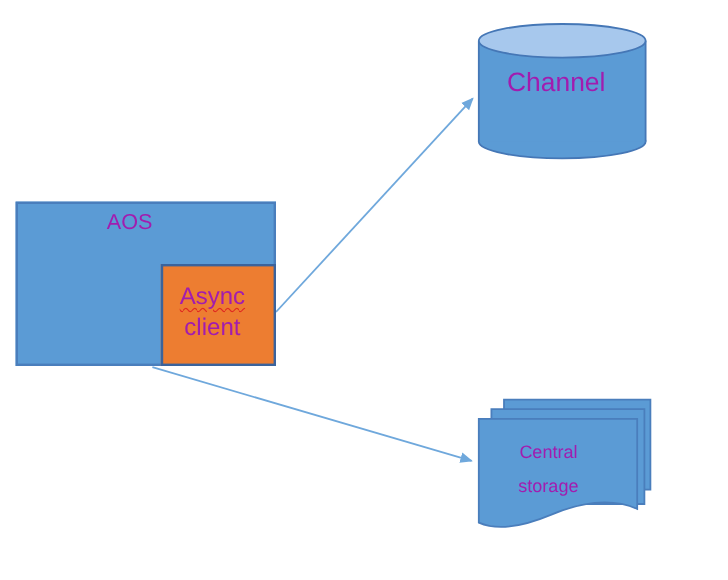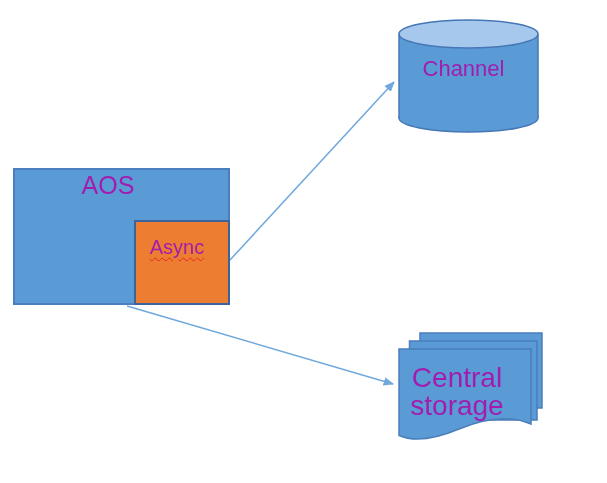--- a/index.html
+++ b/index.html
@@ -44,42 +44,42 @@
     position: absolute;
     color: #a21caf;
     text-align: center;
     pointer-events: none;
     white-space: nowrap;
   }
   .aos-label {
     left: 13px;
     top: 170px;
     width: 190px;
-    font-size: 25px;
+    font-size: 18px;
     line-height: 30px;
   }
   .async-label {
     left: 134px;
     top: 234px;
     width: 86px;
     font-size: 20px;
     line-height: 26px;
   }
   .channel-label {
     left: 394px;
     top: 54px;
     width: 139px;
     font-size: 22px;
     line-height: 29px;
   }
   .central-label {
     left: 399px;
     top: 364px;
     width: 116px;
-    font-size: 28px;
+    font-size: 15px;
     line-height: 28px;
   }
   .label .line { display: block; }
   .squiggle {
     text-decoration-line: underline;
     text-decoration-style: wavy;
     text-decoration-color: #e02b20;
     text-decoration-thickness: 1px;
     text-underline-offset: 3px;
   }
@@ -117,20 +117,21 @@
   </svg>
 
   <div class="aos-box"></div>
 
   <div class="async-box"></div>
 
   <div class="label aos-label">AOS</div>
 
   <div class="label async-label">
     <span class="line squiggle">Async</span>
+    <span class="line">client</span>
   </div>
 
   <div class="label channel-label">
     <span class="line">Channel</span>
   </div>
 
   <div class="label central-label">
     <span class="line">Central</span>
     <span class="line">storage</span>
   </div>

